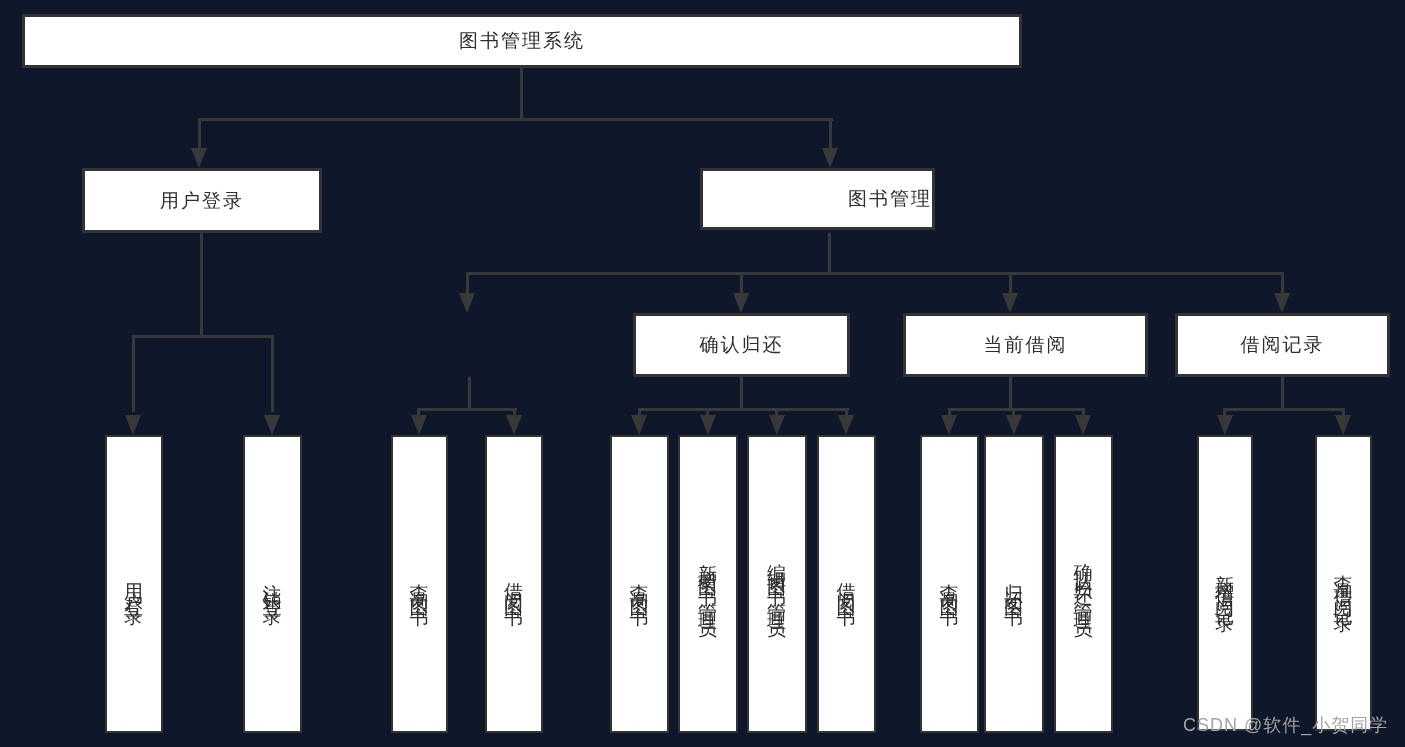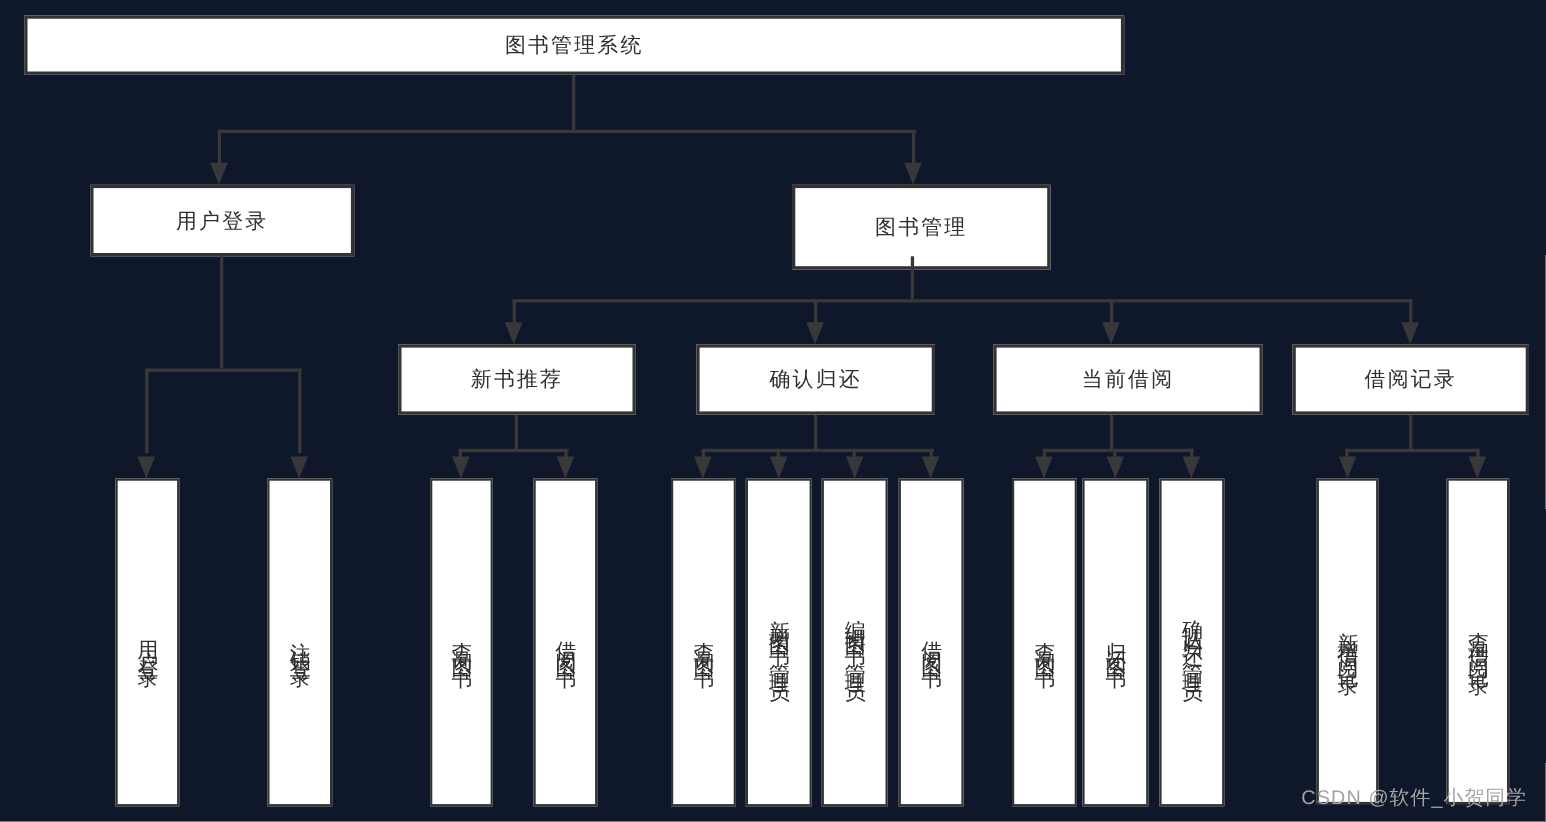--- a/index.html
+++ b/index.html
@@ -68,21 +68,21 @@
   <div class="vline" style="left:520px; top:68px; height:50px;"></div>
   <div class="hline" style="left:198px; top:118px; width:635px;"></div>
   <div class="vline" style="left:198px; top:118px; height:32px;"></div>
   <div class="arrow" style="left:191px; top:148px;"></div>
   <div class="vline" style="left:829px; top:118px; height:32px;"></div>
   <div class="arrow" style="left:822px; top:148px;"></div>
 
   <div class="box" style="left:82px; top:168px; width:240px; height:65px;">
     <span>用户登录</span>
   </div>
-  <div class="box" style="left:720px; top:168px; width:235px; height:77px;">
+  <div class="box" style="left:700px; top:168px; width:235px; height:62px;justify-content:flex-end;">
     <span>图书管理</span>
   </div>
 
   <div class="vline" style="left:200px; top:233px; height:102px;"></div>
   <div class="hline" style="left:132px; top:335px; width:142px;"></div>
   <div class="vline" style="left:132px; top:335px; height:77px;"></div>
   <div class="arrow" style="left:125px; top:415px;"></div>
   <div class="vline" style="left:271px; top:335px; height:77px;"></div>
   <div class="arrow" style="left:264px; top:415px;"></div>
 
@@ -90,23 +90,20 @@
   <div class="hline" style="left:466px; top:272px; width:818px;"></div>
   <div class="vline" style="left:466px; top:272px; height:23px;"></div>
   <div class="arrow" style="left:459px; top:293px;"></div>
   <div class="vline" style="left:740px; top:272px; height:23px;"></div>
   <div class="arrow" style="left:733px; top:293px;"></div>
   <div class="vline" style="left:1009px; top:272px; height:23px;"></div>
   <div class="arrow" style="left:1002px; top:293px;"></div>
   <div class="vline" style="left:1281px; top:272px; height:23px;"></div>
   <div class="arrow" style="left:1274px; top:293px;"></div>
 
-  <div class="box" style="left:362px; top:313px; width:216px; height:64px;">
-    <span>新书推荐</span>
-  </div>
   <div class="box" style="left:633px; top:313px; width:217px; height:64px;">
     <span>确认归还</span>
   </div>
   <div class="box" style="left:903px; top:313px; width:245px; height:64px;">
     <span>当前借阅</span>
   </div>
   <div class="box" style="left:1175px; top:313px; width:215px; height:64px;">
     <span>借阅记录</span>
   </div>
 

